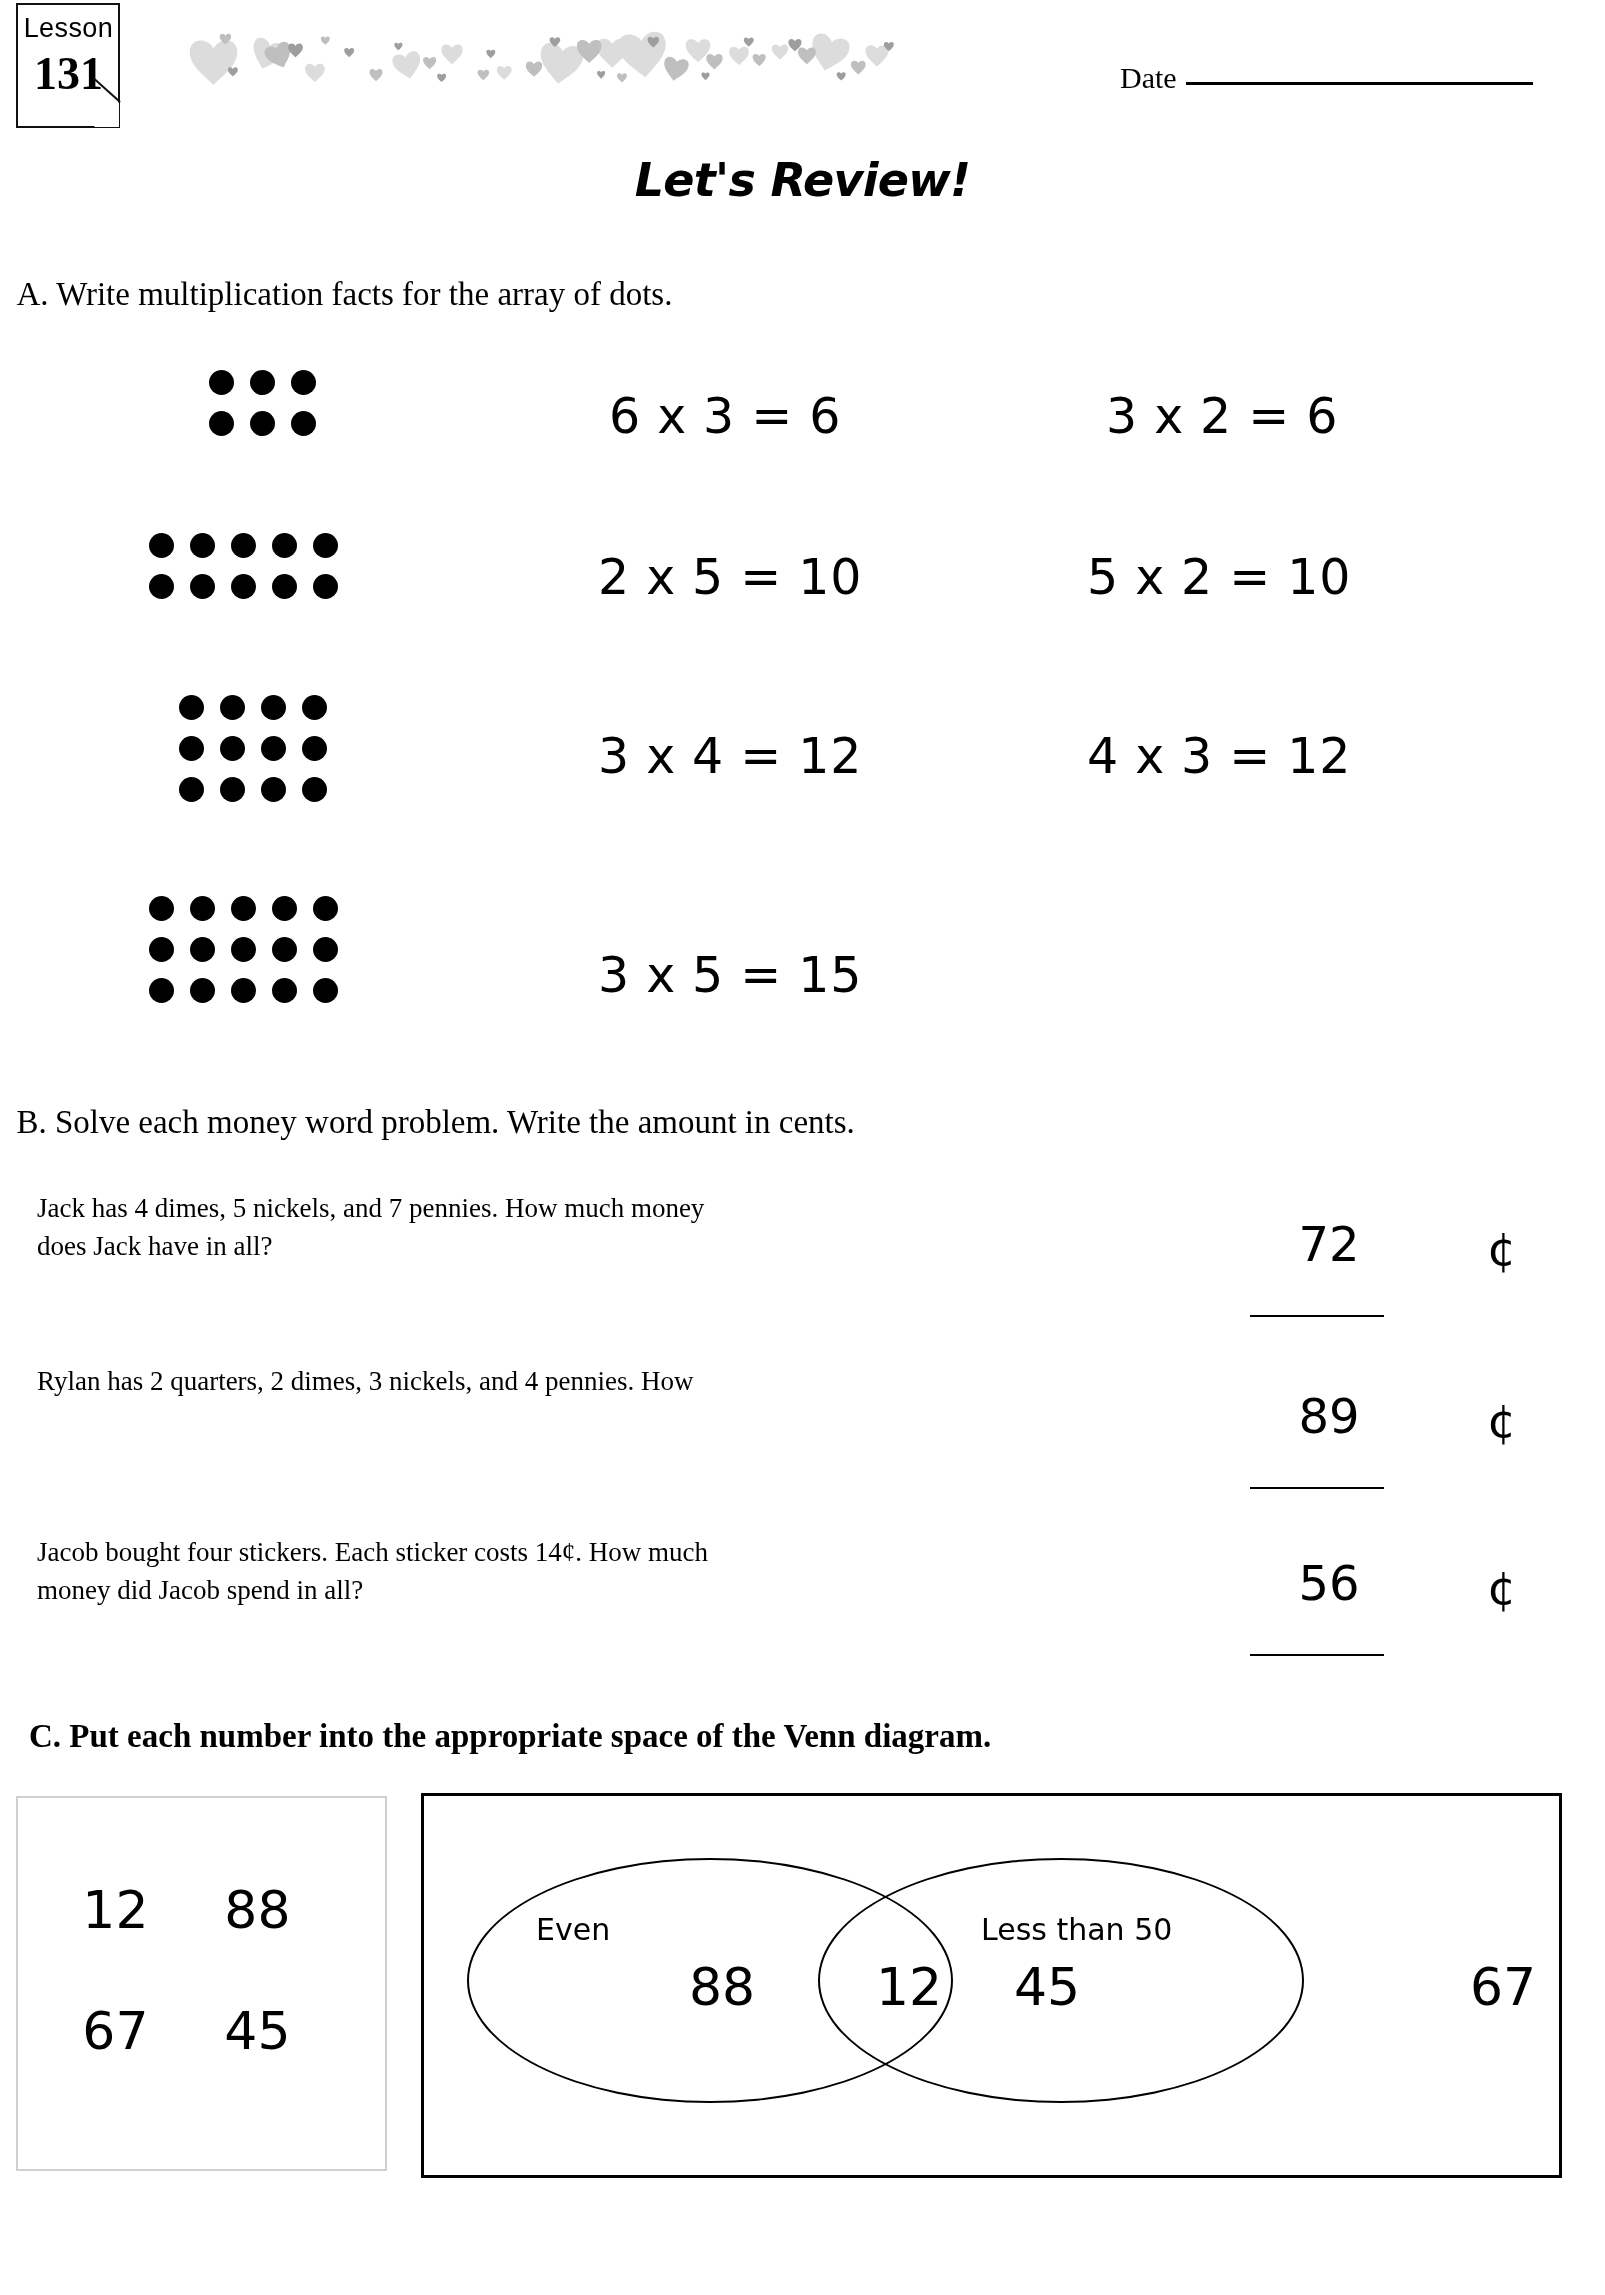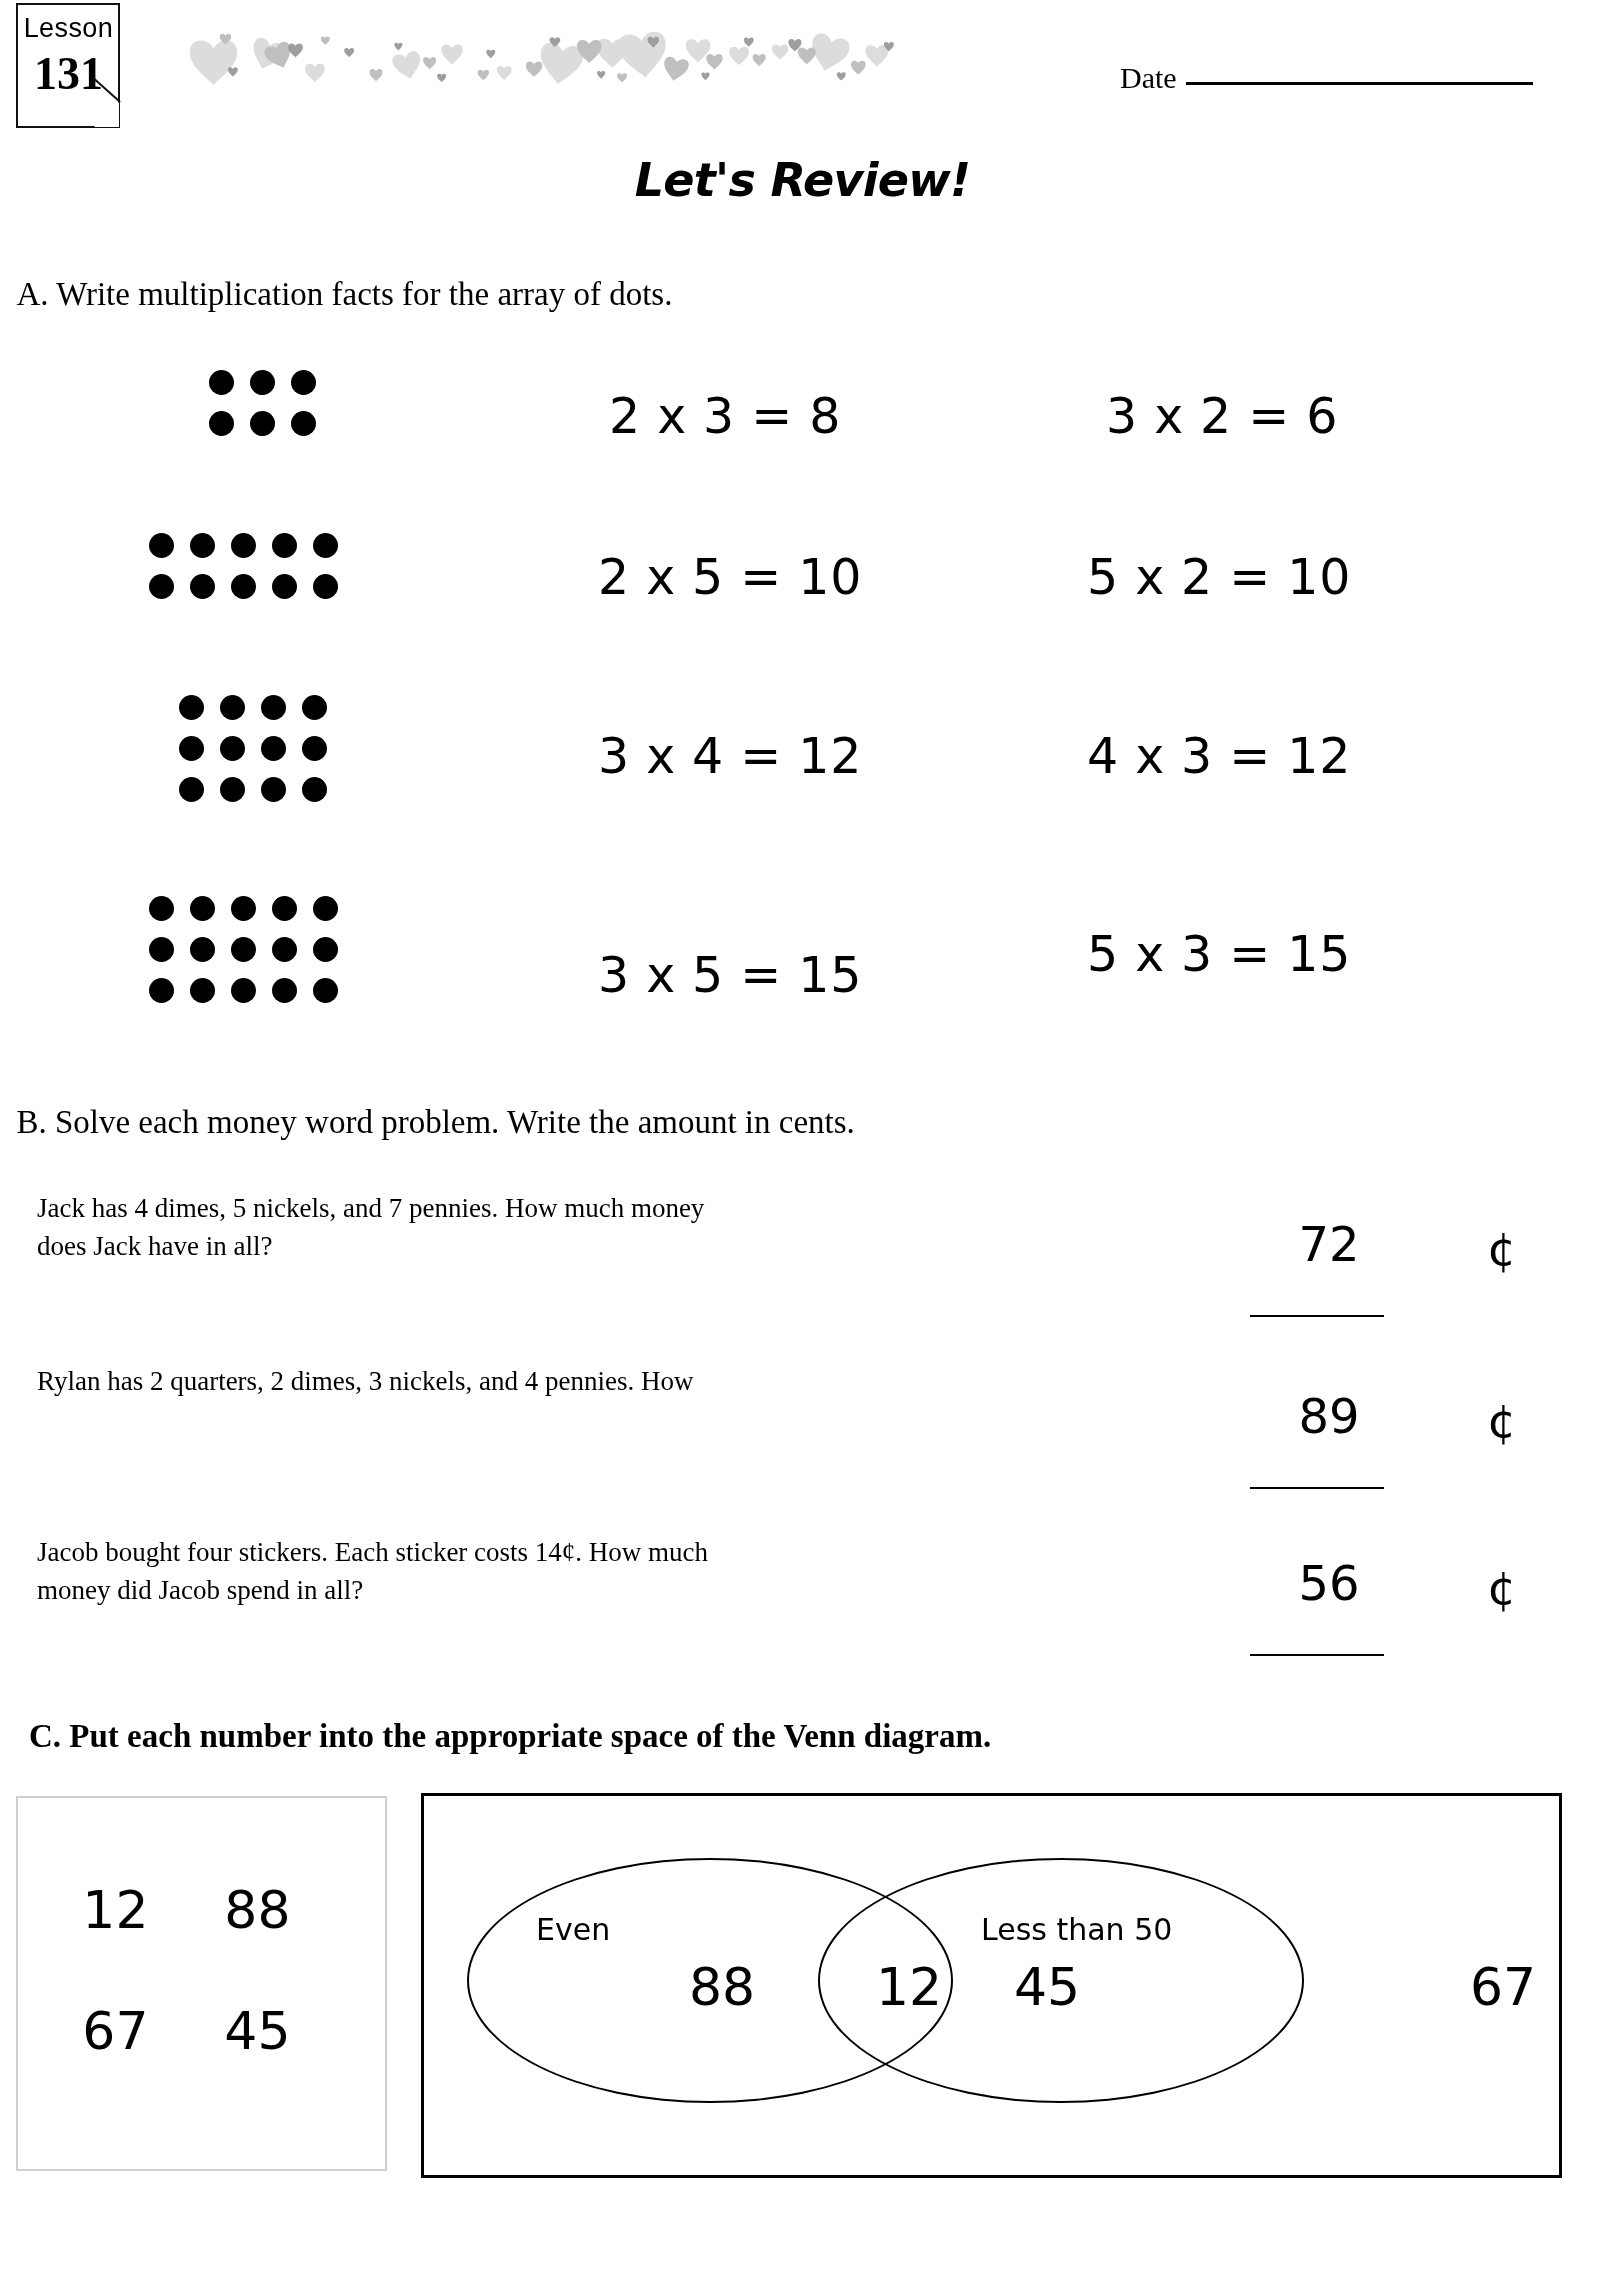--- a/index.html
+++ b/index.html
@@ -277,21 +277,21 @@
   </div>
 
   <div class="array-row" style="left:209px; top:370px;">
     <span class="dot" style="left:0px;  top:0px;"></span>
     <span class="dot" style="left:41px; top:0px;"></span>
     <span class="dot" style="left:82px;top:0px;"></span>
     <span class="dot" style="left:0px;  top:41px;"></span>
     <span class="dot" style="left:41px; top:41px;"></span>
     <span class="dot" style="left:82px;top:41px;"></span>
   </div>
-  <div class="eq" style="left:609px; top:388px;">2 x 3 = 8</div>
+  <div class="eq" style="left:609px; top:388px;">6 x 3 = 6</div>
   <div class="eq" style="left:1106px; top:388px;">3 x 2 = 6</div>
 
   <div class="array-row" style="left:149px; top:533px;">
     <span class="dot" style="left:0px;  top:0px;"></span>
     <span class="dot" style="left:41px; top:0px;"></span>
     <span class="dot" style="left:82px;top:0px;"></span>
     <span class="dot" style="left:123px;top:0px;"></span>
     <span class="dot" style="left:164px;top:0px;"></span>
     <span class="dot" style="left:0px;  top:41px;"></span>
     <span class="dot" style="left:41px; top:41px;"></span>
@@ -330,21 +330,20 @@
     <span class="dot" style="left:82px;top:41px;"></span>
     <span class="dot" style="left:123px;top:41px;"></span>
     <span class="dot" style="left:164px;top:41px;"></span>
     <span class="dot" style="left:0px;  top:82px;"></span>
     <span class="dot" style="left:41px; top:82px;"></span>
     <span class="dot" style="left:82px;top:82px;"></span>
     <span class="dot" style="left:123px;top:82px;"></span>
     <span class="dot" style="left:164px;top:82px;"></span>
   </div>
   <div class="eq" style="left:598px; top:926px;margin-top:21px;">3 x 5 = 15</div>
-  <div class="eq" style="left:1087px; top:926px;">5 x 3 = 15</div>
 
   <div class="section-head" style="left:16.4px; top:1104px;">
     <span>B. Solve each money word problem. Write the amount in cents.</span>
   </div>
 
   <div class="wp" style="left:37px; top:1189px;">
     <div>Jack has 4 dimes, 5 nickels, and 7 pennies. How much money</div>
     <div>does Jack have in all?</div>
   </div>
   <div class="ans-num" style="left:1262px; top:1216px;">72</div>

